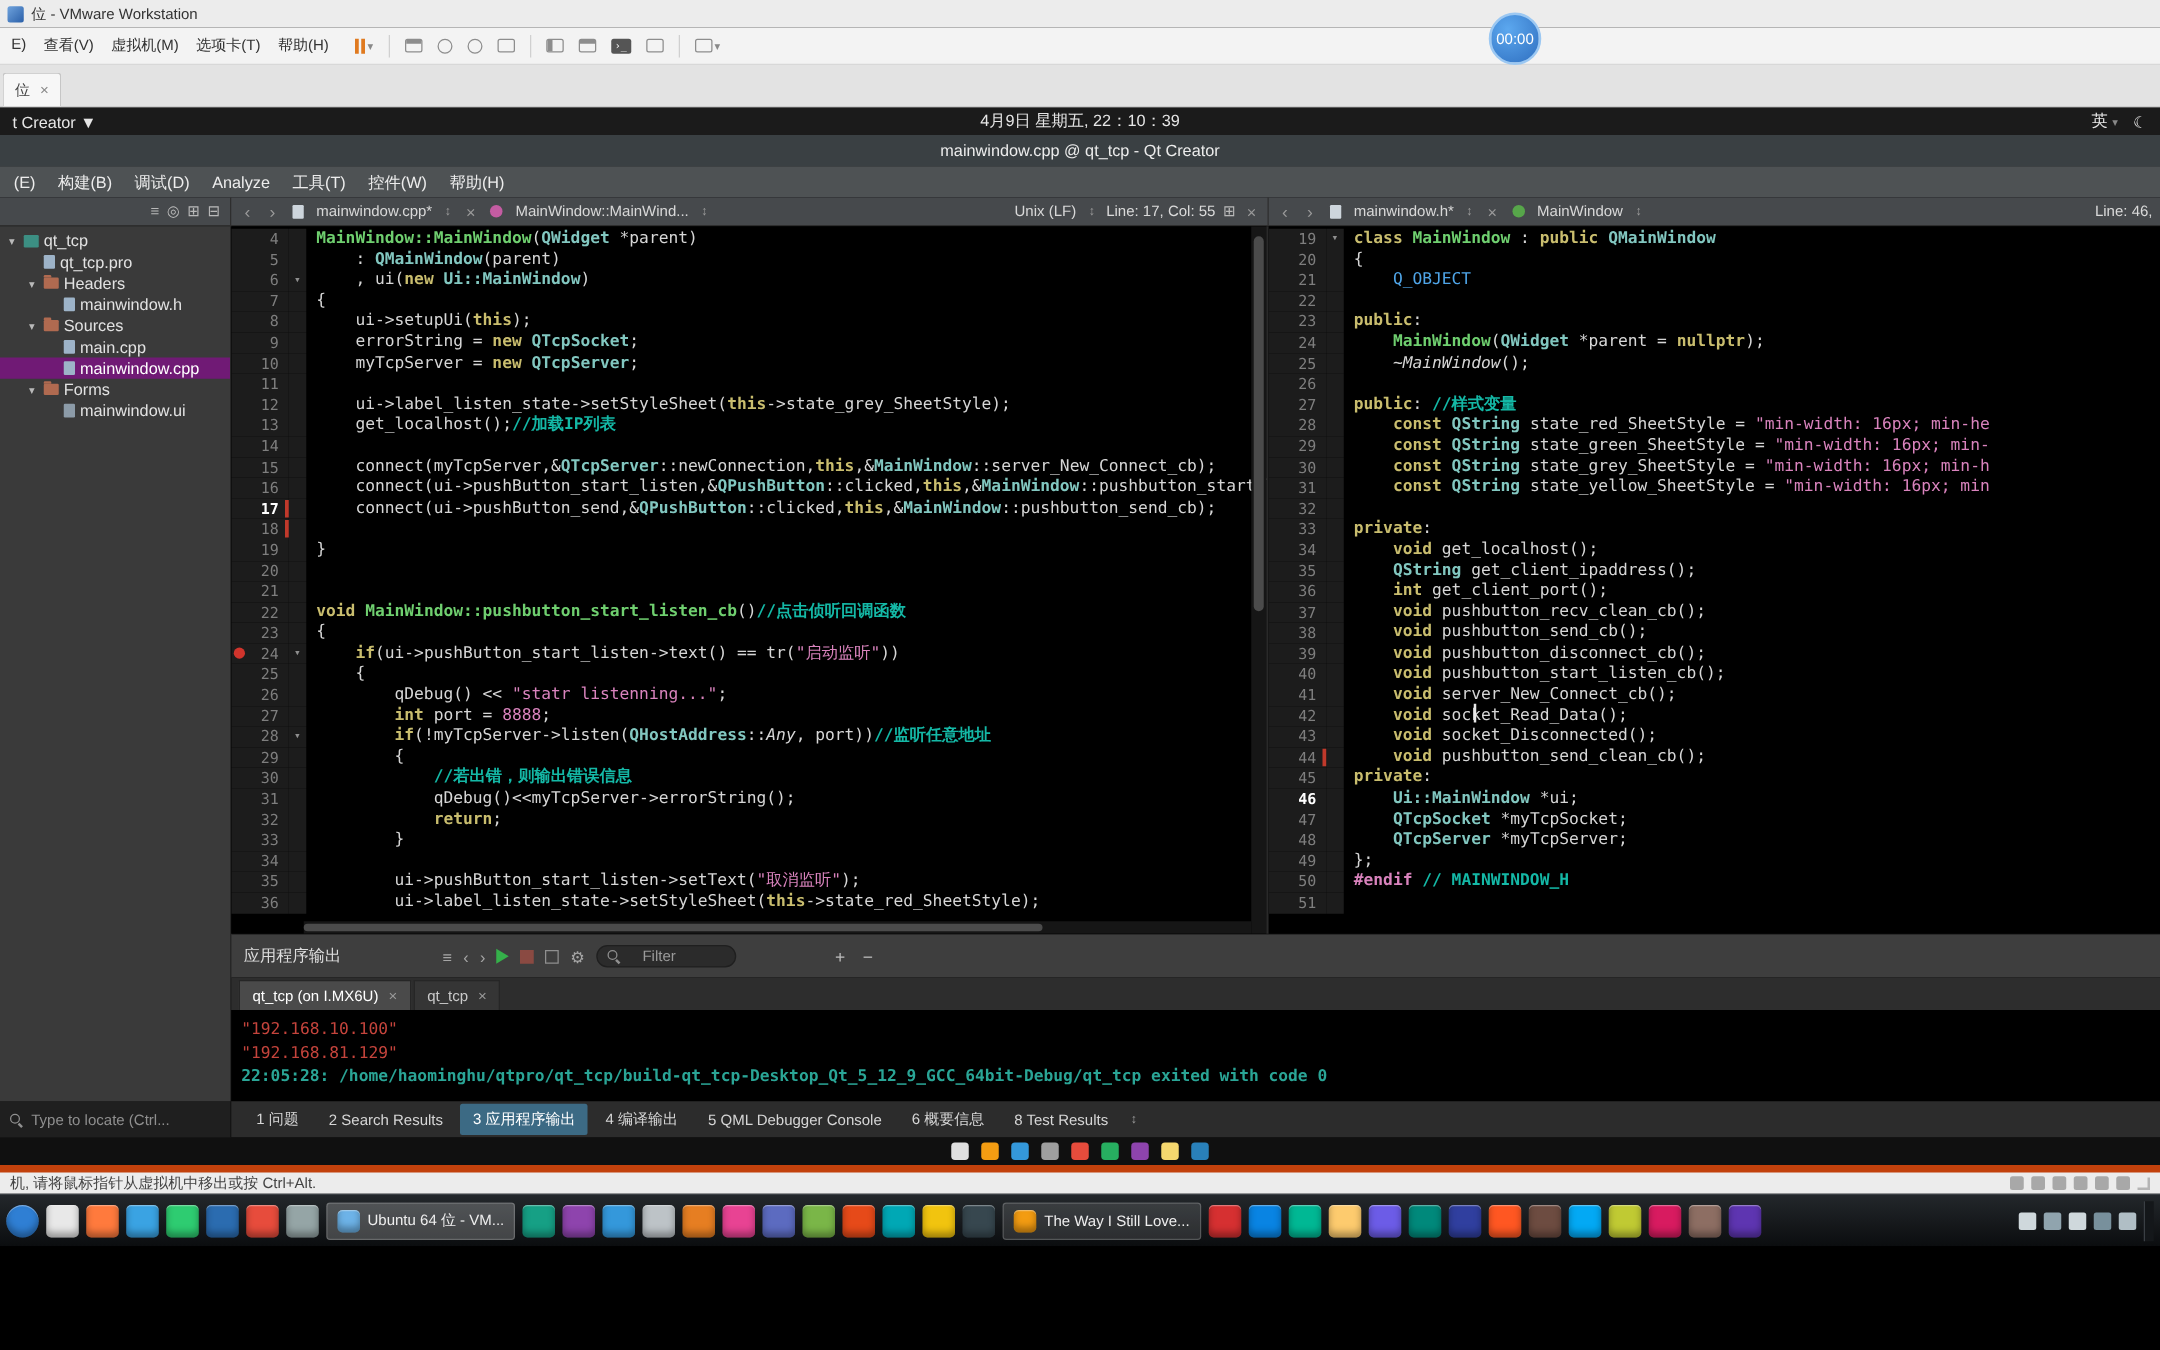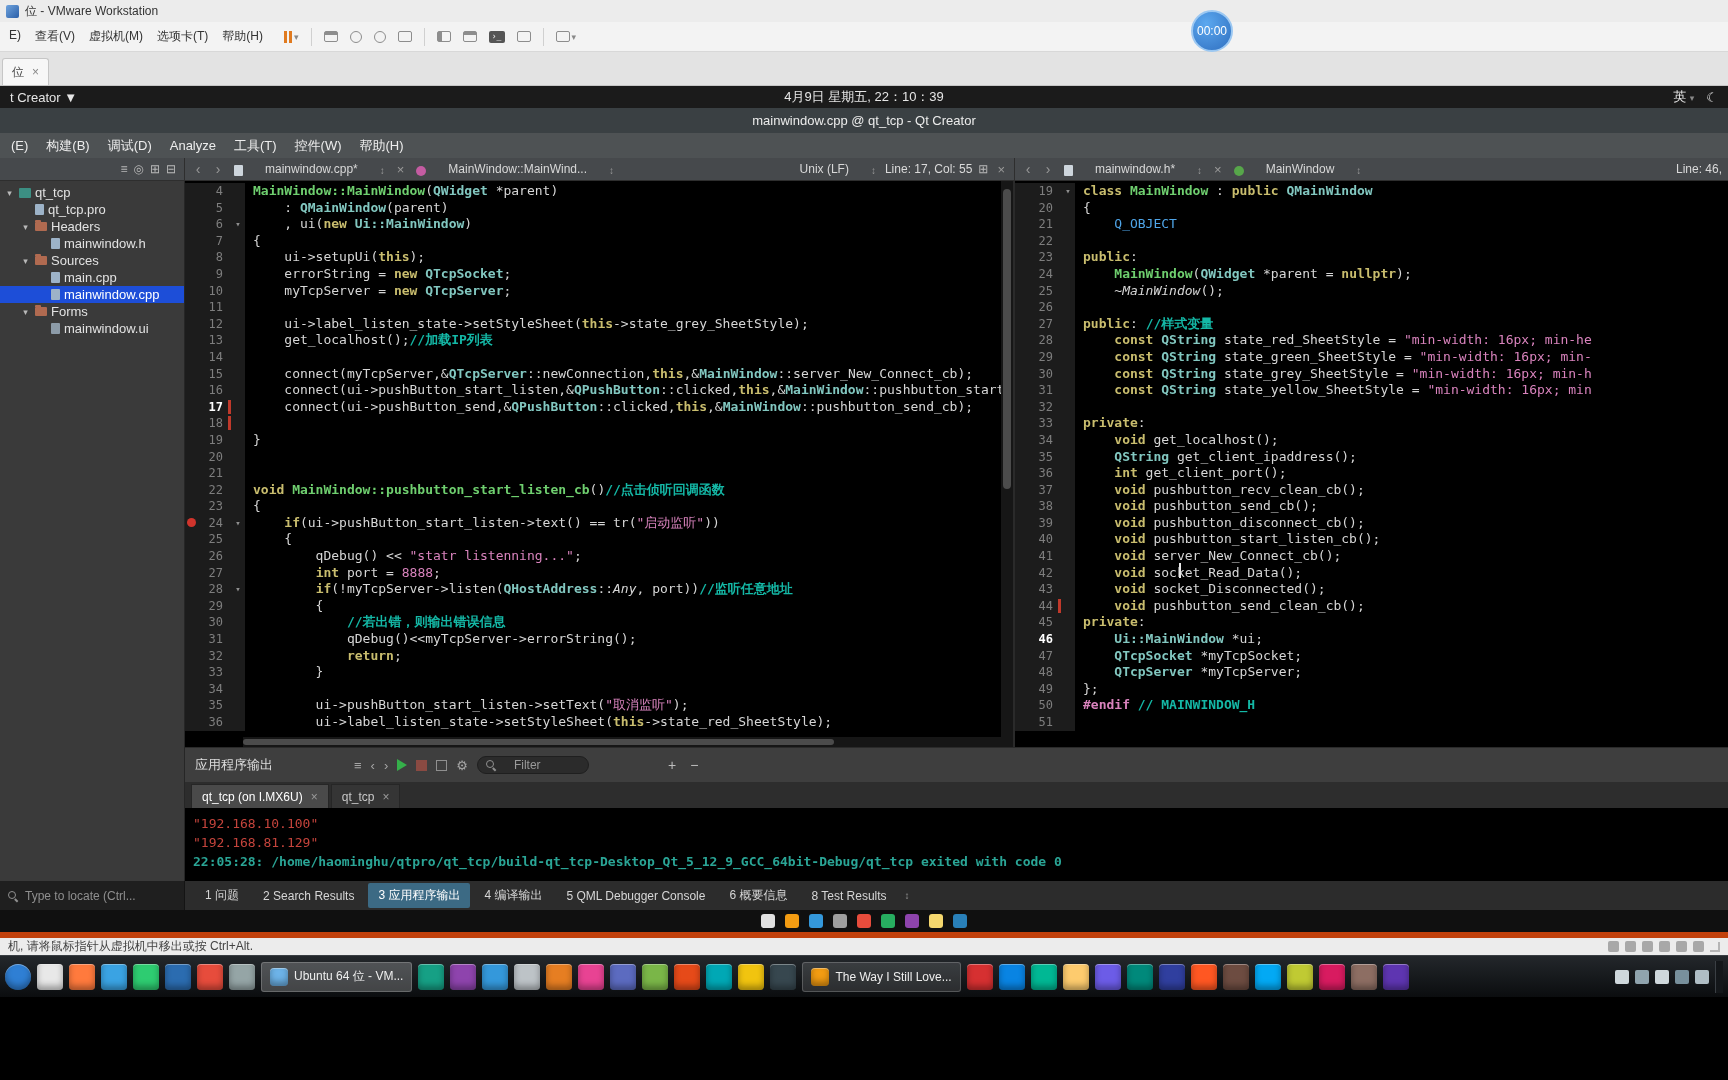--- a/index.html
+++ b/index.html
@@ -37,35 +37,35 @@
 
 .qtitle{top:108px;height:25px;background:#3a4043;color:#ececec;font-size:13px;display:flex;align-items:center;justify-content:center}
 .qmenu{top:133px;height:25px;background:#4e5254;color:#ededed;font-size:13px;display:flex;align-items:center;padding-left:2px}
 .qmenu .menu-item{padding:3px 9px}
 .etoolbar{top:158px;height:23px;background:#46494c;border-bottom:1px solid #2e2e2e;display:flex;font-size:12px;color:#d8d8d8}
 .ezone{display:flex;align-items:center;gap:6px;height:100%;overflow:hidden}
 .ezone.tree-tools{width:185px;justify-content:flex-end;padding-right:8px;border-right:1px solid #2e2e2e;color:#b9b9b9}
 .ezone.leftpane{width:830px;padding:0 6px;border-right:1px solid #2e2e2e}
 .ezone.rightpane{flex:1;padding:0 6px}
 .navbtn{color:#9a9a9a;font-size:14px;width:14px;text-align:center}
-.docw{display:flex;align-items:flex-end;gap:22px;padding:0 3px;white-space:nowrap}
+.docw{display:flex;align-items:center;gap:10px;padding:0 3px;white-space:nowrap}
 .doc-icon{width:9px;height:11px;background:#cdd5dc;border-radius:1px;flex:none}
 .updn{color:#9a9a9a;font-size:10px}
 .wclose{color:#9a9a9a;font-size:13px;padding:0 3px}
 .sym-method{width:10px;height:10px;border-radius:50%;background:#c45ca2;flex:none}
 .sym-class{width:10px;height:10px;border-radius:50%;background:#57a64a;flex:none}
 .lineinfo{white-space:nowrap;color:#dadada}
 .push{margin-left:auto}
 .gridicon{color:#b9b9b9;font-size:12px}
 
 
 .main{top:181px;height:700px;display:flex}
 .tree-panel{width:185px;background:#3a3a3a;border-right:1px solid #262626;font-size:13px;color:#e2e2e2;padding-top:3px;overflow:hidden}
 .tree-row{display:flex;align-items:center;gap:4px;height:17px;white-space:nowrap}
-.tree-row.sel{background:#1d4ed8;color:#fff}
+.tree-row.sel{background:#701a75;color:#fff}
 .tree-arrow{width:11px;font-size:9px;color:#b9b9b9;text-align:center;flex:none}
 .tree-icon{flex:none}
 .tree-icon.project{width:12px;height:10px;background:#3c8f83;border-radius:1px}
 .tree-icon.folder{width:12px;height:9px;background:#b06a50;border-radius:1px;position:relative}
 .tree-icon.folder::before{content:"";position:absolute;left:0;top:-2px;width:6px;height:2px;background:#b06a50;border-radius:1px 1px 0 0}
 .tree-icon.file,.tree-icon.ui{width:9px;height:11px;background:#9db3c8;border-radius:1px}
 .tree-icon.ui{background:#8c9ba8}
 .right-col{flex:1;display:flex;flex-direction:column;min-width:0}
 .editors{height:566px;display:flex;min-height:0}
 .editor{position:relative;background:#000;overflow:hidden;padding-top:2px}

